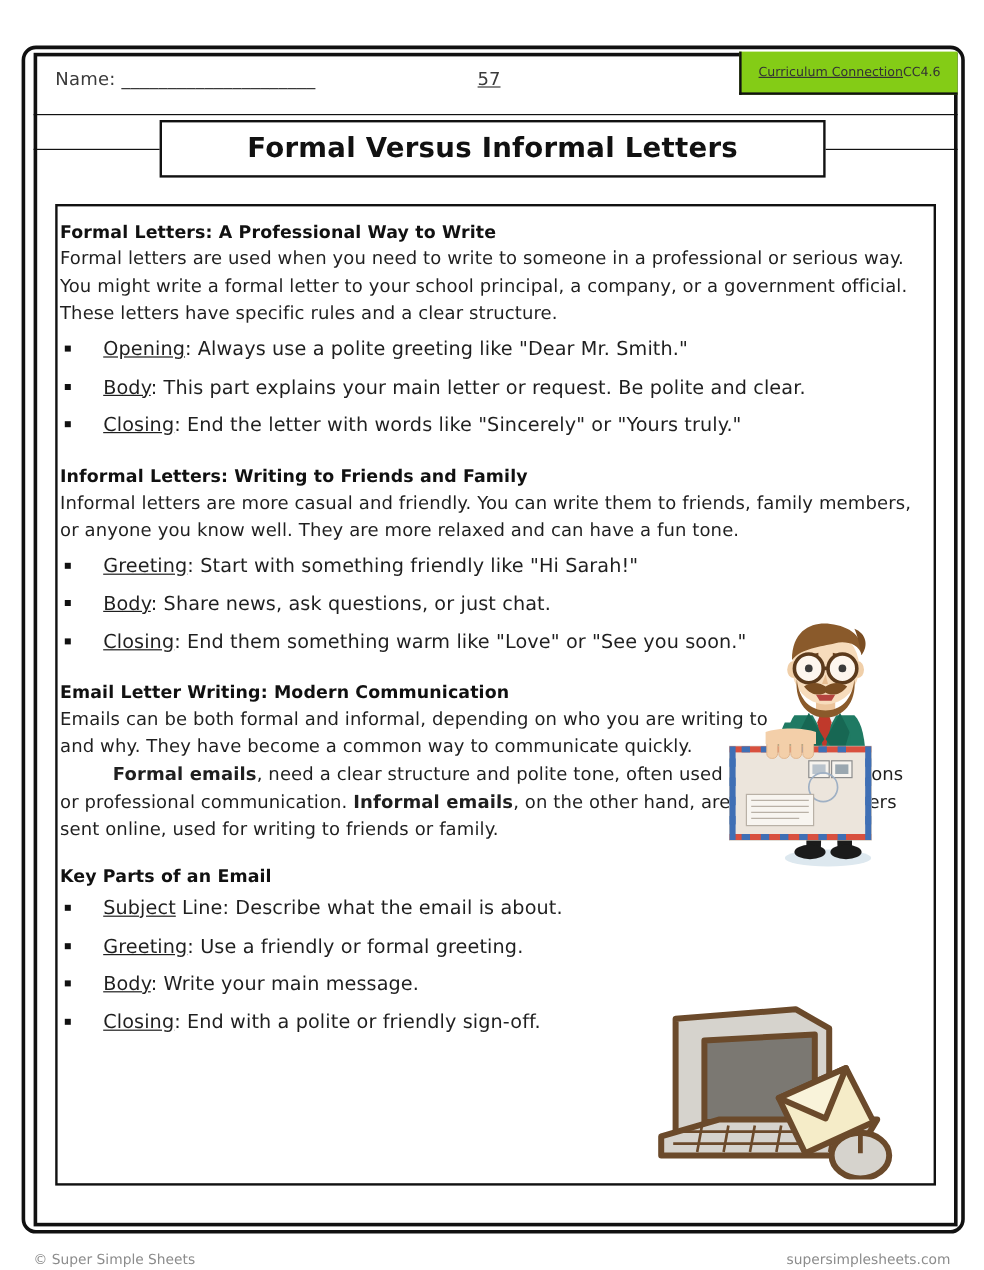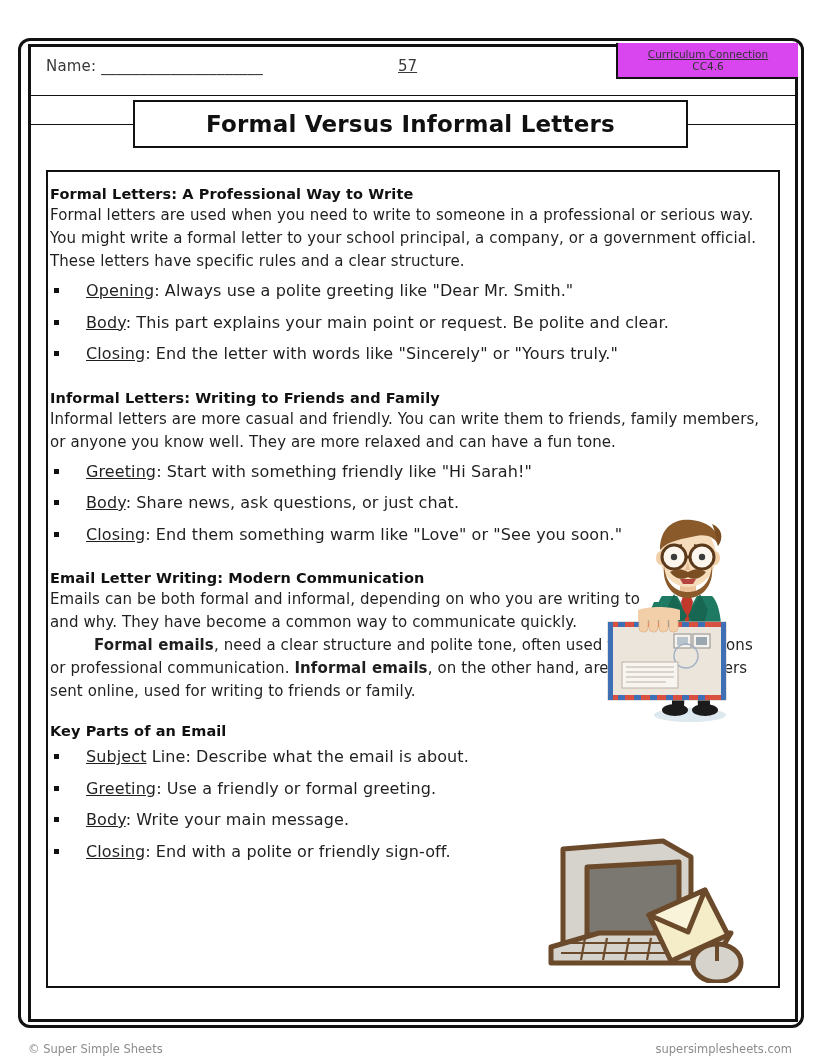--- a/index.html
+++ b/index.html
@@ -40,24 +40,24 @@
     font-family:"DejaVu Sans", sans-serif;
     white-space:nowrap;
   }
   .page-num{
     position:absolute; left:370px; top:13px;
     font-size:15px; color:#3a3a3a;text-decoration:underline;
   }
   .cc-badge{
     position:absolute; right:0px; top:-1px;
     width:182px; height:36px;
-    background:#d946ef;
+    background:#84cc16;
     border:2px solid #111;
     border-top:none; border-right:none;
-    display:flex; flex-direction:column;
+    display:flex; flex-direction:row;
     align-items:center; justify-content:center;
     line-height:1.18;
   }
   .cc-badge .cc-title{ font-size:10.5px; color:#333; text-decoration:underline; }
   .cc-badge .cc-code{ font-size:10.5px; color:#333; }
 
   
   .title-rule{
     position:absolute; left:28px; top:112px; width:770px;
     border-top:1.5px solid #111;
@@ -152,21 +152,21 @@
 
   <div class="content-box">
 
     <h3 class="sec">Formal Letters: A Professional Way to Write</h3>
     <p class="para">Formal letters are used when you need to write to someone in a professional or serious way. You might write a formal letter to your school principal, a company, or a government official. These letters have specific rules and a clear structure.</p>
     <ul class="bullets">
       <li>
         <span class="sq"></span><span class="u">Opening</span><span>: Always use a polite greeting like "Dear Mr. Smith."</span>
       </li>
       <li>
-        <span class="sq"></span><span class="u">Body</span><span>: This part explains your main point or request. Be polite and clear.</span>
+        <span class="sq"></span><span class="u">Body</span><span>: This part explains your main letter or request. Be polite and clear.</span>
       </li>
       <li>
         <span class="sq"></span><span class="u">Closing</span><span>: End the letter with words like "Sincerely" or "Yours truly."</span>
       </li>
     </ul>
 
     <div class="gap-md"></div>
 
     <h3 class="sec">Informal Letters: Writing to Friends and Family</h3>
     <p class="para">Informal letters are more casual and friendly. You can write them to friends, family members, or anyone you know well. They are more relaxed and can have a fun tone.</p>

